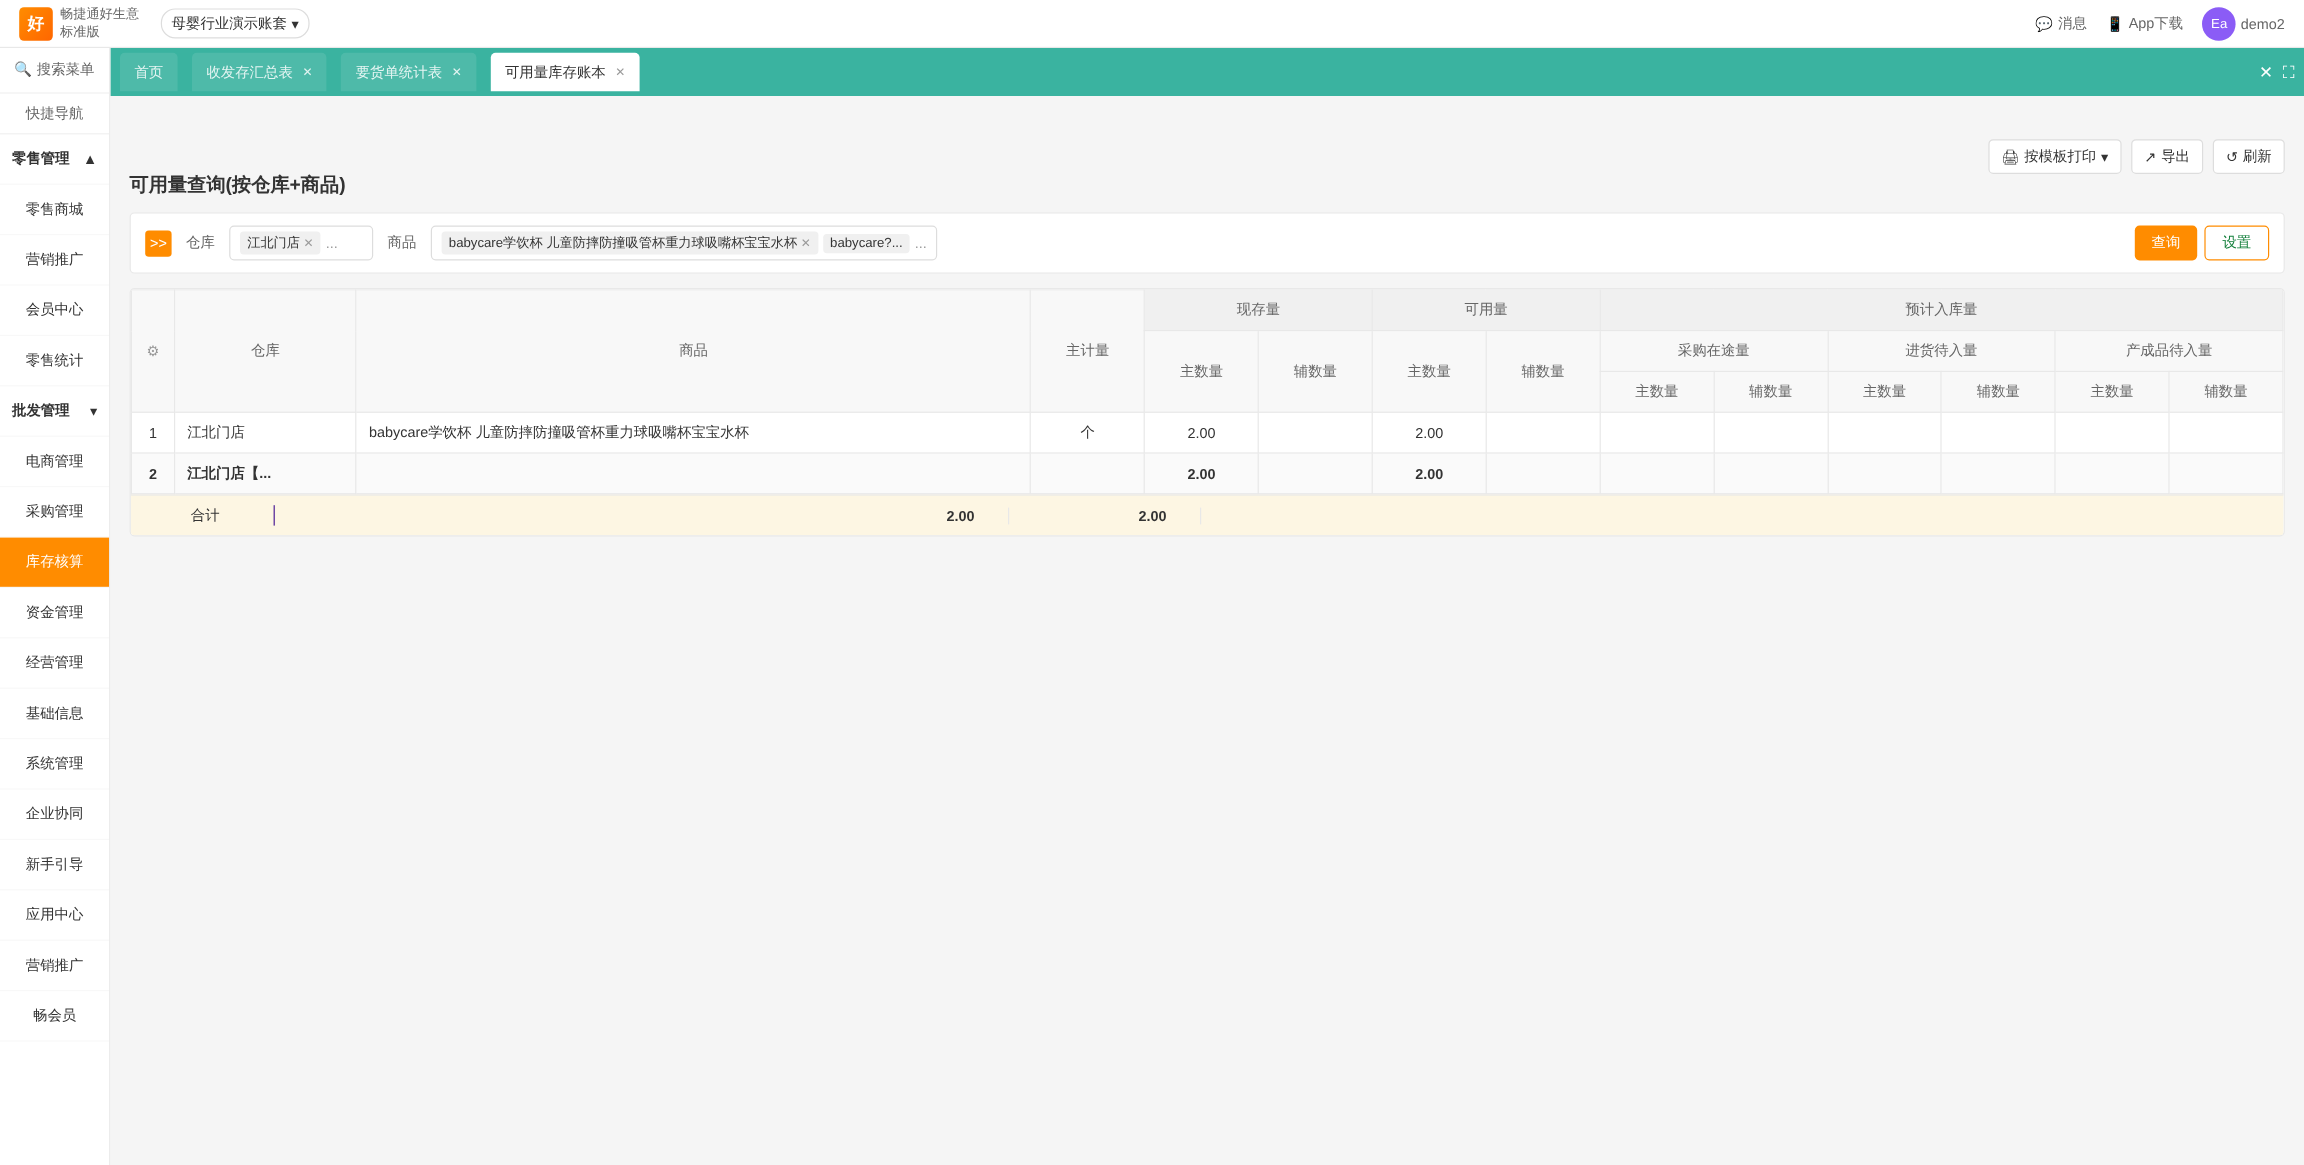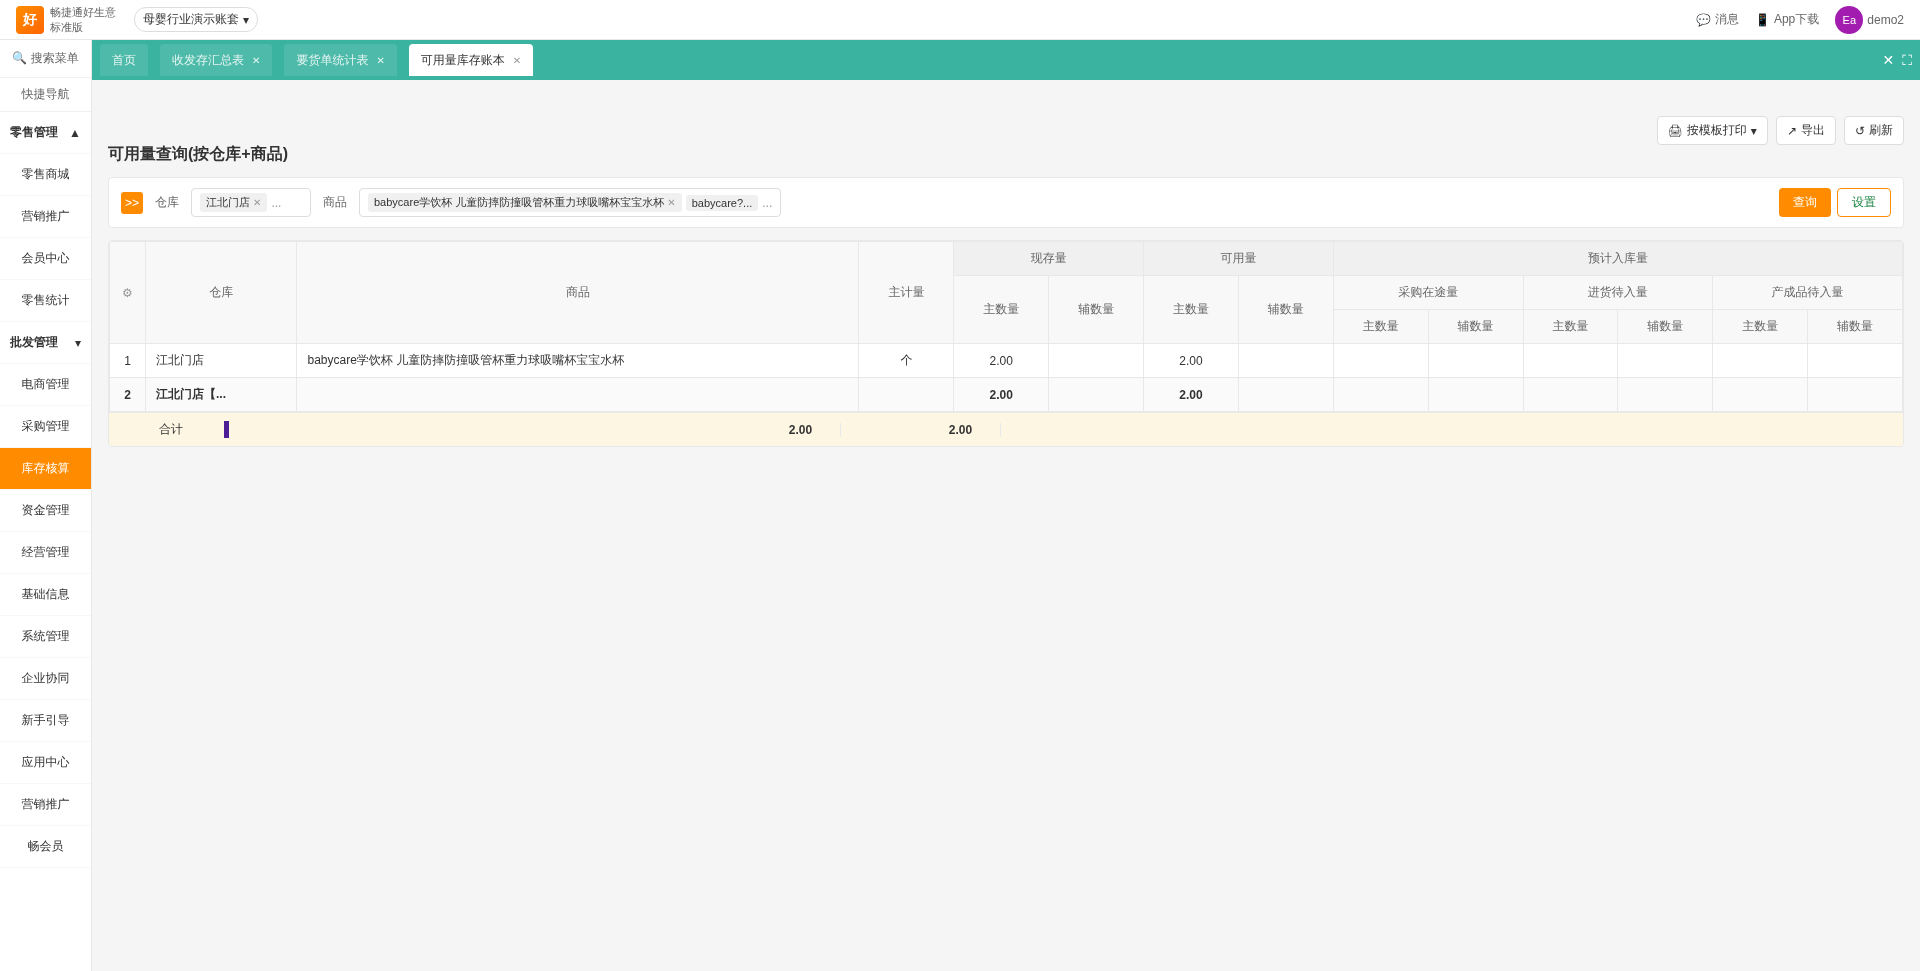--- a/index.html
+++ b/index.html
@@ -7,21 +7,21 @@
 
     
     .top-bar { height: 40px; background: #fff; border-bottom: 1px solid #e8e8e8; display: flex; align-items: center; justify-content: space-between; padding: 0 16px; flex-shrink: 0; }
     .top-bar-left { display: flex; align-items: center; gap: 8px; }
     .logo-area { display: flex; align-items: center; gap: 6px; }
     .logo-icon { width: 28px; height: 28px; background: linear-gradient(135deg, #ff8c00, #ff6600); border-radius: 4px; display: flex; align-items: center; justify-content: center; color: white; font-size: 14px; font-weight: bold; }
     .logo-text { font-size: 11px; color: #666; line-height: 1.3; }
     .store-selector { display: flex; align-items: center; gap: 4px; border: 1px solid #ddd; border-radius: 12px; padding: 3px 8px; cursor: pointer; font-size: 12px; color: #333; background: #fff; margin-left: 10px; }
     .top-bar-right { display: flex; align-items: center; gap: 16px; }
     .top-bar-btn { display: flex; align-items: center; gap: 4px; color: #666; font-size: 12px; cursor: pointer; }
-    .avatar { width: 28px; height: 28px; border-radius: 50%; background: #a21caf; display: flex; align-items: center; justify-content: center; color: white; font-size: 11px; }
+    .avatar { width: 28px; height: 28px; border-radius: 50%; background: #8b5cf6; display: flex; align-items: center; justify-content: center; color: white; font-size: 11px; }
 
     
     .main-container { display: flex; flex: 1; overflow: hidden; }
     .sidebar { width: 92px; background: #fff; border-right: 1px solid #e8e8e8; display: flex; flex-direction: column; flex-shrink: 0; overflow-y: auto; }
     .sidebar-search { padding: 10px 8px; font-size: 12px; color: #666; border-bottom: 1px solid #f0f0f0; cursor: pointer; text-align: center; }
     .sidebar-nav { padding: 8px 0; font-size: 12px; color: #666; border-bottom: 1px solid #f0f0f0; cursor: pointer; text-align: center; }
     .sidebar-item { padding: 12px 8px; font-size: 12px; color: #333; cursor: pointer; text-align: center; display: flex; align-items: center; justify-content: center; gap: 4px; border-bottom: 1px solid #f8f8f8; }
     .sidebar-item.active { background: #ff8c00; color: white; }
     .sidebar-item.has-arrow { justify-content: space-between; padding: 12px 10px; }
     .sidebar-group-label { font-size: 12px; font-weight: bold; }
@@ -315,21 +315,21 @@
               <td></td>
               <td></td>
               <td></td>
               <td></td>
             </tr>
           </tbody>
         </table>
 
         <div class="table-footer" style="display:flex;align-items:center;font-size:12px;padding:8px 0;border-top:1px solid #e8e8e8;background:#fdf6e3;">
           <span style="min-width:40px;text-align:center;border-right:1px solid #e8e8e8;padding:0 10px;"></span>
-          <span style="min-width:80px;padding:0 10px;border-right:5px solid #4c1d95;">合计</span>
+          <span style="min-width:80px;padding:0 10px;border-right:1px solid #4c1d95;">合计</span>
           <span style="flex:1;min-width:300px;border-right:1px solid #e8e8e8;padding:0 10px;"></span>
           <span style="min-width:60px;border-right:1px solid #e8e8e8;padding:0 10px;"></span>
           <span style="min-width:80px;text-align:center;border-right:1px solid #e8e8e8;padding:0 10px;font-weight:bold;">2.00</span>
           <span style="min-width:80px;text-align:center;border-right:1px solid #e8e8e8;padding:0 10px;"></span>
           <span style="min-width:80px;text-align:center;border-right:1px solid #e8e8e8;padding:0 10px;font-weight:bold;">2.00</span>
           <span style="flex:2;"></span>
         </div>
       </div>
 
     </div>

